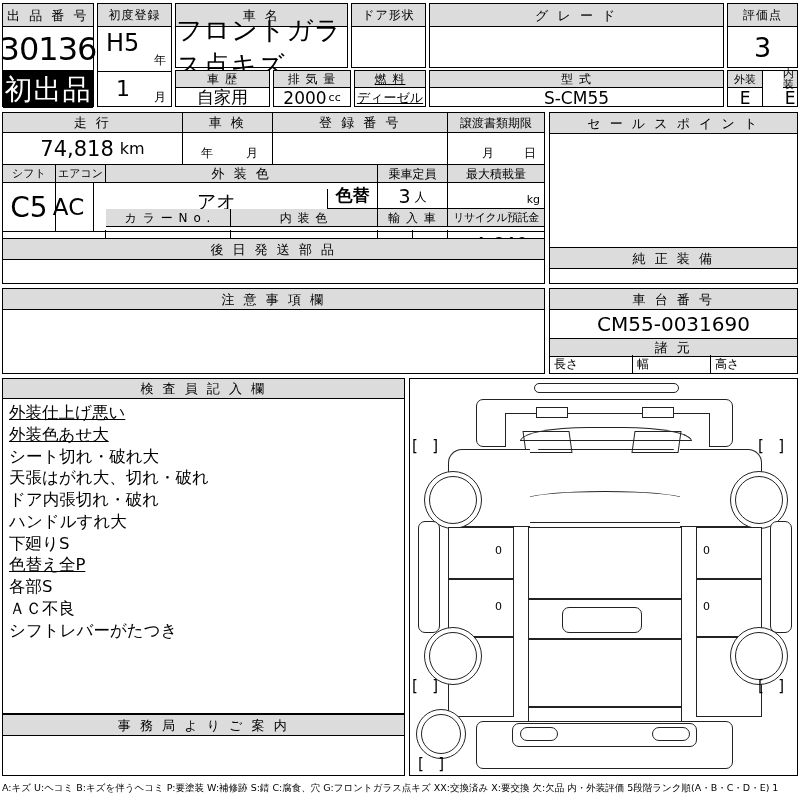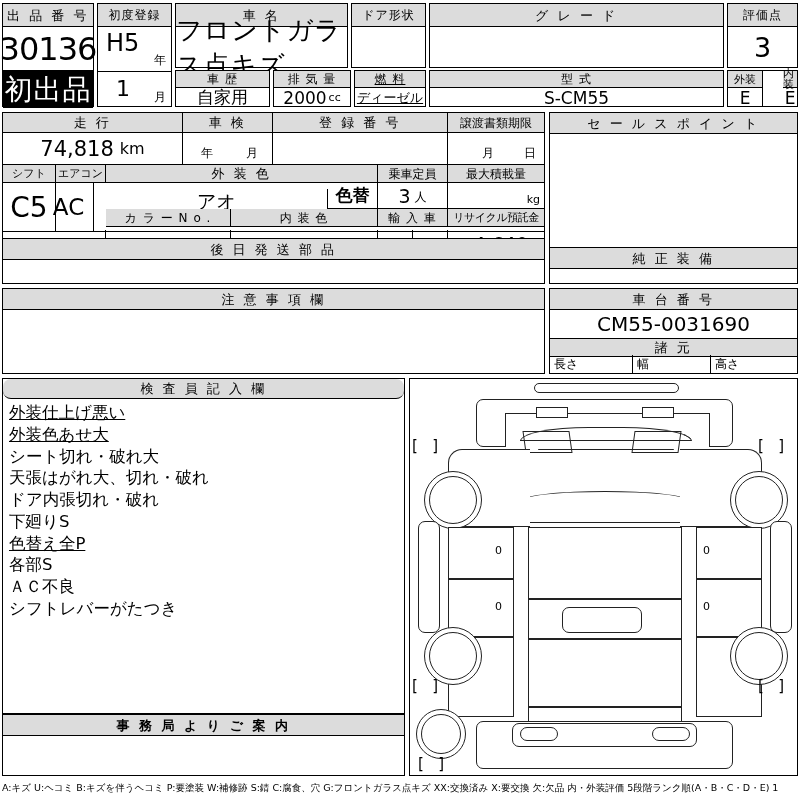--- a/index.html
+++ b/index.html
@@ -226,36 +226,37 @@
       <div class="bx val sml l lineR" style="left:83px;top:0;width:78px;height:18px;">
         <span style="font-size:12px;">幅</span>
       </div>
       <div class="bx val sml l" style="left:161px;top:0;width:86px;height:18px;">
         <span style="font-size:12px;">高さ</span>
       </div>
     </div>
   </div>
 
   <div class="bx bd" style="left:2px;top:378px;width:403px;height:336px;">
-    <div class="hdr lineB" style="height:19px;border-radius:8px;">検 査 員 記 入 欄</div>
+    <div class="hdr lineB" style="height:19px;">検 査 員 記 入 欄</div>
     <ul id="inspector-notes-list">
         <li class="u">外装仕上げ悪い</li>
         <li class="u">外装色あせ大</li>
         <li>シート切れ・破れ大</li>
         <li>天張はがれ大、切れ・破れ</li>
         <li>ドア内張切れ・破れ</li>
+        <li>ハンドルすれ大</li>
         <li>下廻りS</li>
         <li class="u">色替え全P</li>
         <li>各部S</li>
         <li>ＡＣ不良</li>
         <li>シフトレバーがたつき</li>
       </ul>
   </div>
 
-  <div class="bx bd" style="left:2px;top:714px;width:403px;height:62px;font-weight:bold;">
+  <div class="bx bd" style="left:2px;top:714px;width:403px;height:62px;">
     <div class="hdr lineB" style="height:20px;">事 務 局 よ り ご 案 内</div>
     <div class="val sml l" style="height:40px;align-items:flex-start;padding-top:3px;"></div>
   </div>
 
   <div class="bx bd" style="left:409px;top:378px;width:389px;height:398px;overflow:hidden;">
     <div id="vehicle-diagram">
 
       <div class="dg dgr" style="left:124px;top:4px;width:145px;height:10px;"></div>
 
       <div class="dg dgr" style="left:66px;top:20px;width:257px;height:48px;"></div>

